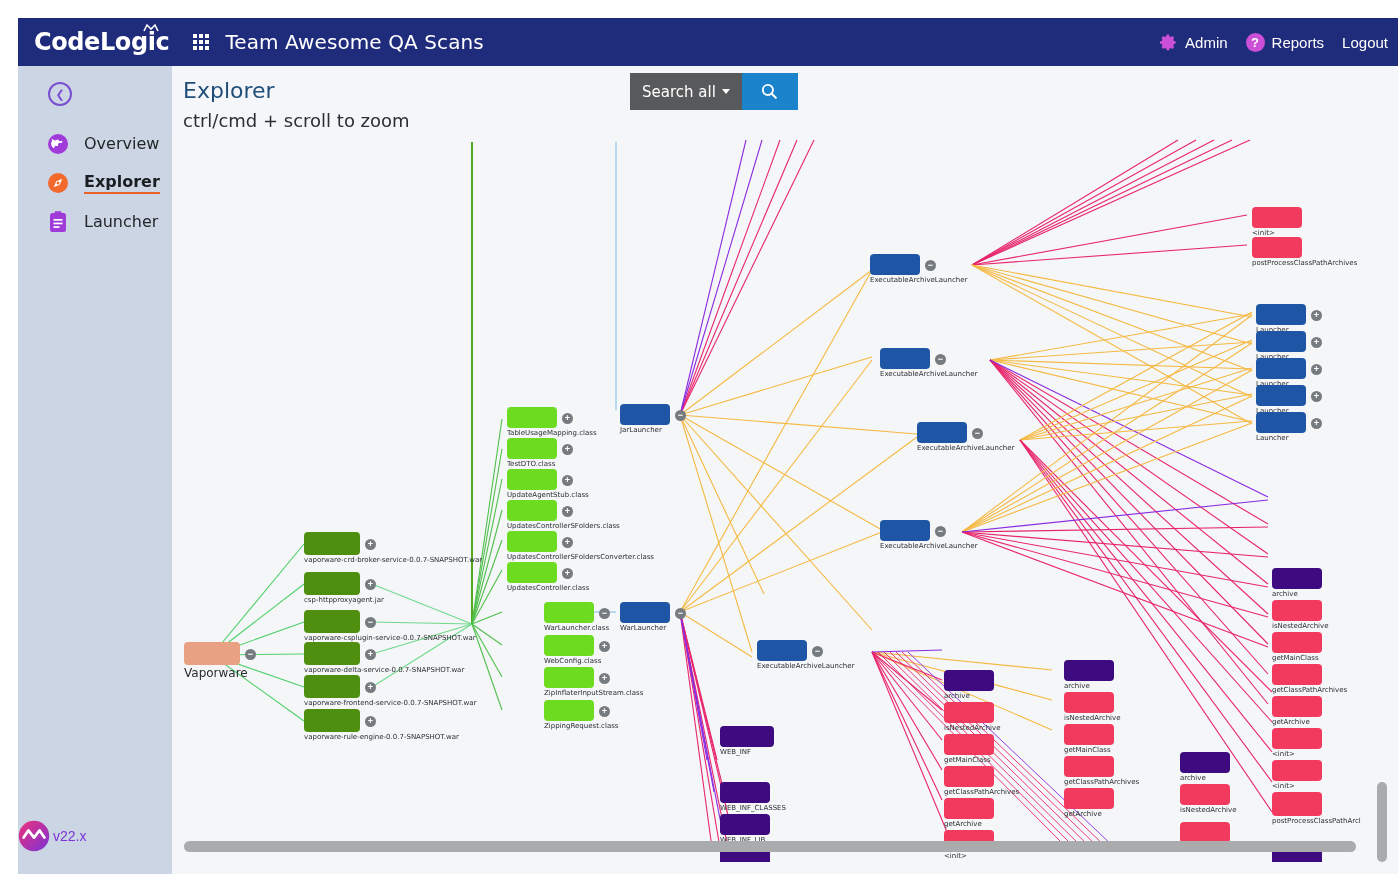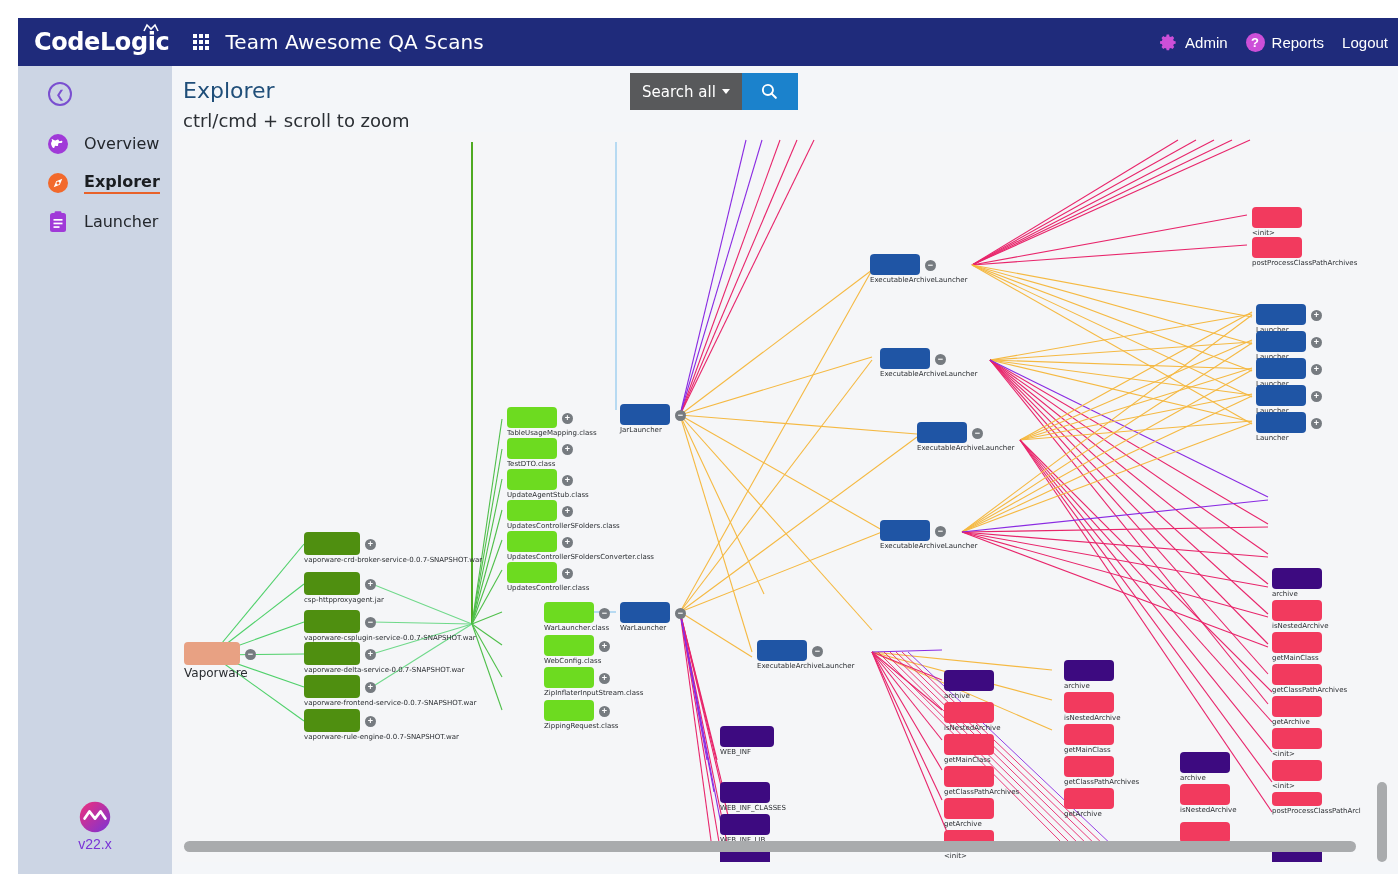--- a/index.html
+++ b/index.html
@@ -71,21 +71,21 @@
   .nav-label {
     font-size: 16px; color: #23272c;
     font-family: "DejaVu Sans", sans-serif;
   }
   .nav-item.active .nav-label {
     color: #1a1d21; font-weight: 600;
     border-bottom: 2px solid #e8622a; padding-bottom: 1px;
   }
   .version-wrap {
     position: absolute; bottom: 22px; left: 0; width: 100%;
-    display: flex; flex-direction: column; align-items: center; gap: 3px;
+    display: flex; flex-direction: row; align-items: center; gap: 3px;
   }
   .version-logo { width: 32px; height: 32px; }
   .version-text { font-size: 14px; color: #7a33d6; }
 
   
   .content {
     position: absolute; top: 66px; left: 172px;
     width: 1226px; height: 808px; background: #f4f6f9;
   }
   .page-title {
@@ -689,21 +689,21 @@
         <span class="node-label sm">getArchive</span>
       </div>
       <div class="node" style="left:1100px; top:596px; width:50px; height:21px;">
         <div class="node-box" style="background:#f23a5e;"></div>
         <span class="node-label sm">&lt;init&gt;</span>
       </div>
       <div class="node" style="left:1100px; top:628px; width:50px; height:21px;">
         <div class="node-box" style="background:#f23a5e;"></div>
         <span class="node-label sm">&lt;init&gt;</span>
       </div>
-      <div class="node" style="left:1100px; top:660px; width:50px; height:14px;">
+      <div class="node" style="left:1100px; top:660px; width:50px; height:24px;">
         <div class="node-box" style="background:#f23a5e;"></div>
         <span class="node-label sm">postProcessClassPathArcl</span>
       </div>
 
       <div class="node" style="left:1100px; top:712px; width:50px; height:21px;">
         <div class="node-box" style="background:#3d0a80;"></div>
       </div>
 
       <div class="node" style="left:1008px; top:620px; width:50px; height:21px;">
         <div class="node-box" style="background:#3d0a80;"></div>

